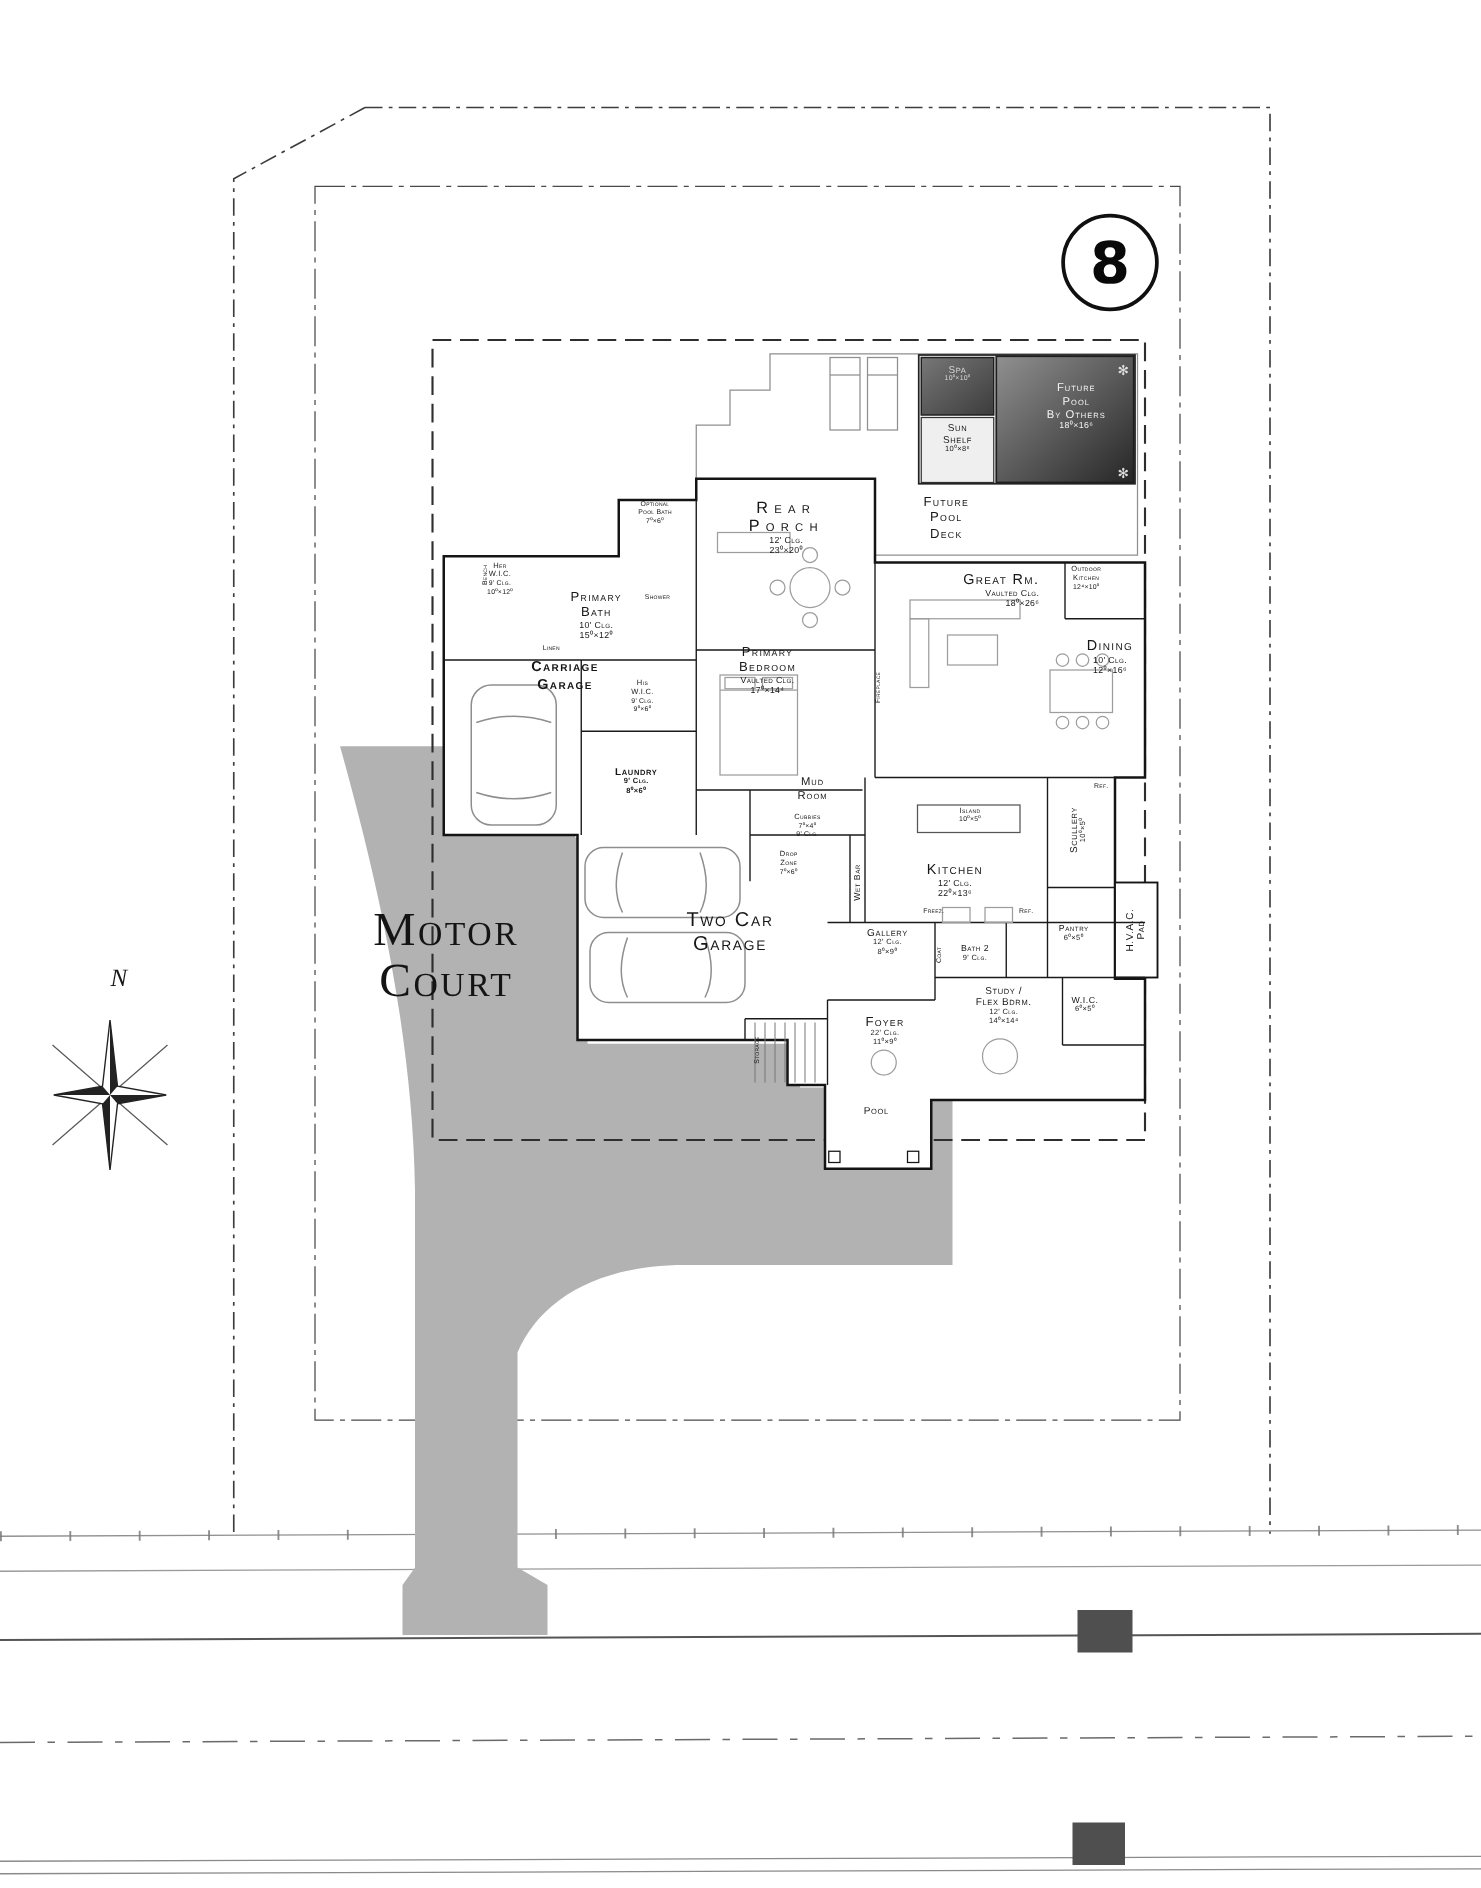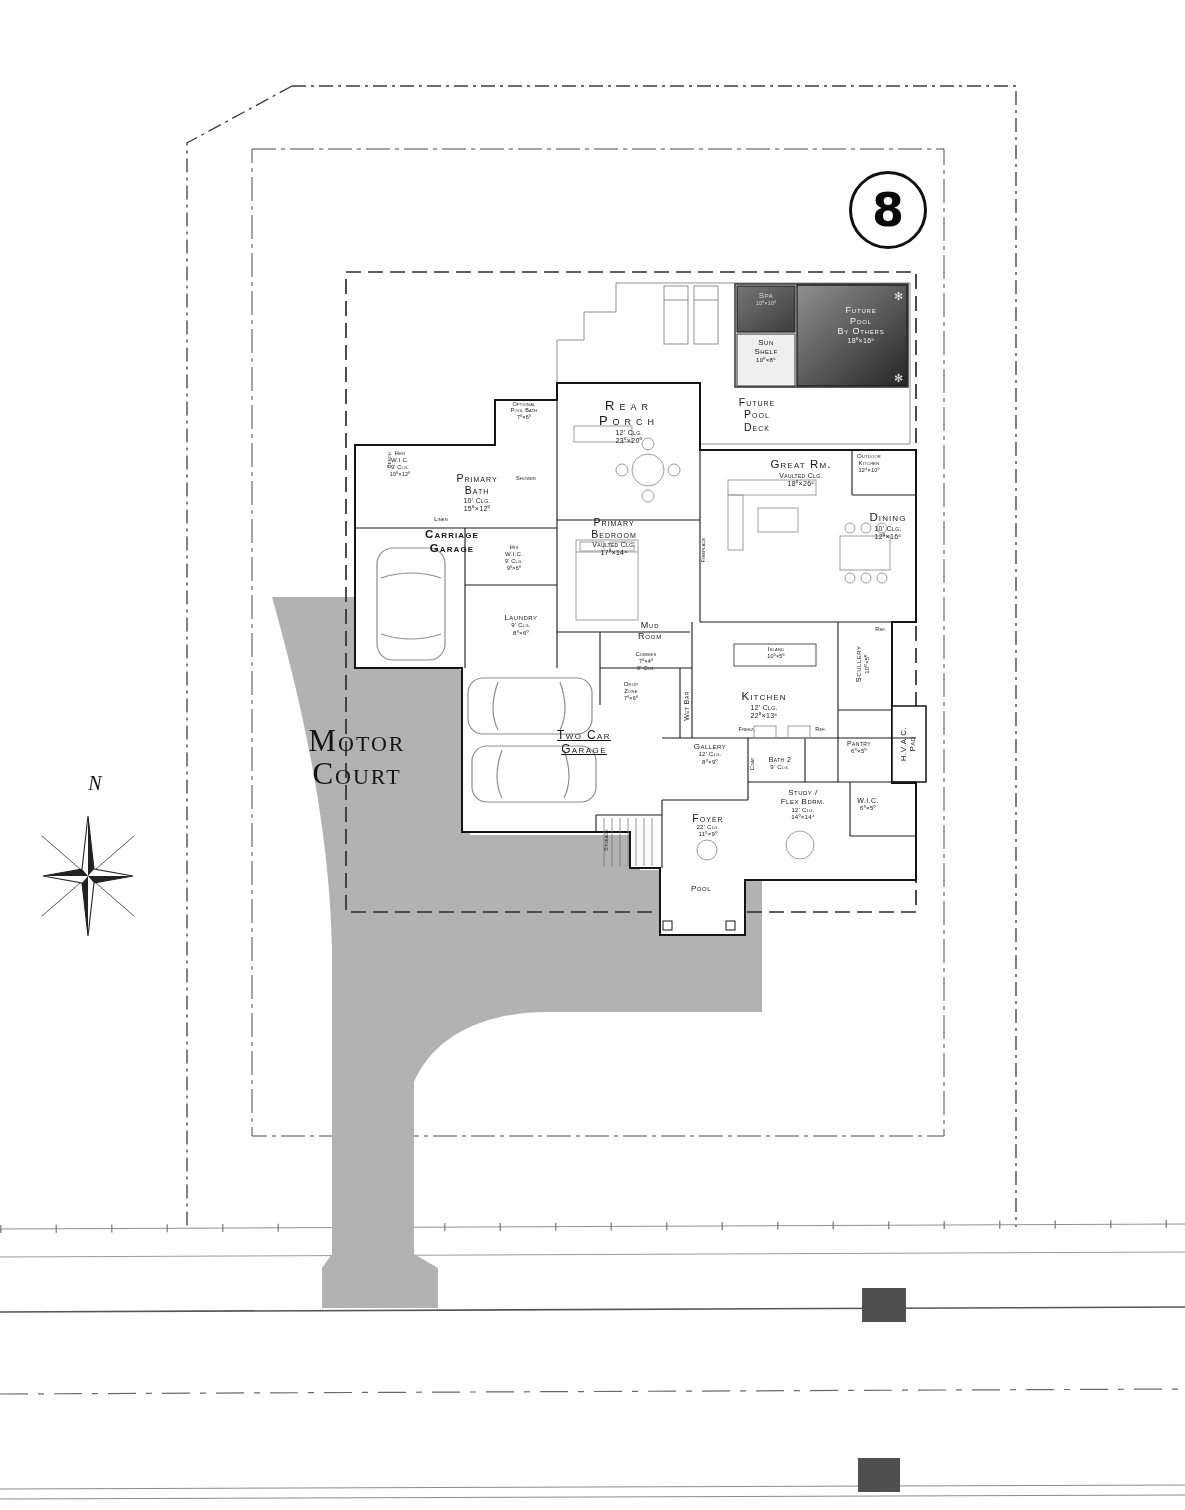--- a/index.html
+++ b/index.html
@@ -5,23 +5,23 @@
   html,body { margin:0; padding:0; background:#ffffff; }
   #canvas { position:relative; width:1185px; height:1510px; background:#fff; overflow:hidden;
             font-family:"Liberation Sans", sans-serif; }
   #plan { position:absolute; left:0; top:0; width:1185px; height:1510px; }
 
   
   .L  { position:absolute; transform:translateX(-50%); text-align:center; color:#161616;
         font-variant:small-caps; line-height:1.18; white-space:nowrap; z-index:5; }
   .Lr { position:absolute; transform:translate(-50%,-50%) rotate(-90deg); text-align:center; color:#161616;
         font-variant:small-caps; line-height:1.1; white-space:nowrap; z-index:5; }
-  .big { font-family:"Liberation Serif", serif; font-size:31px; letter-spacing:2px; color:#141414; line-height:1.08; }
+  .big { font-family:"Liberation Serif", serif; font-size:38px; letter-spacing:2px; color:#141414; line-height:1.08; }
   .n13 { font-size:13px; }
-  .n12 { font-size:12px; letter-spacing:1.4px;text-decoration:underline; }
+  .n12 { font-size:16px; letter-spacing:1.4px; }
   .n11 { font-size:11.5px; letter-spacing:1.1px; }
   .n10 { font-size:10.5px; letter-spacing:1px; }
   .n9  { font-size:9px;  letter-spacing:.8px; }
   .n8  { font-size:8px;  letter-spacing:.5px; }
   .n7  { font-size:7px;  letter-spacing:.4px; }
   .n6  { font-size:6px;  letter-spacing:.3px; }
   .n5  { font-size:5.5px; letter-spacing:.2px; }
   .s7 { font-size:7px; letter-spacing:.3px; }
   .s6 { font-size:6px; letter-spacing:.3px; }
   .s5 { font-size:5.5px; letter-spacing:.2px; }
@@ -33,31 +33,31 @@
                border:3px solid #101010; border-radius:50%; background:#fff;
                display:flex; align-items:center; justify-content:center;
                font-family:"DejaVu Sans", sans-serif; font-weight:bold; font-size:46px; color:#090909; z-index:6; }
 
   
   #lbl-n { left:95px; top:772px; font-family:"Liberation Serif",serif; font-style:italic; font-size:20px; }
   #lbl-motor-court   { left:357px; top:724px; }
   #lbl-guest-parking { left:480px; top:930px; }
   #lbl-rear-porch    { left:629px; top:398px; }
   #lbl-pool-deck     { left:757px; top:396px; }
-  #lbl-great-rm      { left:801px; top:458px; }
+  #lbl-great-rm      { left:801px; top:458px;text-align:right; }
   #lbl-outdoor-kitchen { left:869px; top:453px; }
   #lbl-dining        { left:888px; top:511px; }
   #lbl-opt-bath      { left:524px; top:401px; }
   #lbl-her-wic       { left:400px; top:450px; }
   #lbl-primary-bath  { left:477px; top:472px; }
   #lbl-shower        { left:526px; top:475px; }
   #lbl-carriage-garage { left:452px; top:528px;font-weight:bold; }
   #lbl-his-wic       { left:514px; top:544px; }
   #lbl-primary-bedroom { left:614px; top:516px; }
-  #lbl-laundry       { left:521px; top:613px; }
+  #lbl-laundry       { left:509px; top:613px;font-weight:bold; }
   #lbl-mud-room      { left:650px; top:620px; }
   #lbl-cubbies       { left:646px; top:651px; }
   #lbl-drop-zone     { left:631px; top:681px; }
   #lbl-wet-bar       { left:687px; top:706px; }
   #lbl-kitchen       { left:764px; top:690px; }
   #lbl-island        { left:776px; top:646px; }
   #lbl-scullery      { left:863px; top:664px; }
   #lbl-pantry        { left:859px; top:740px; }
   #lbl-hvac          { left:909px; top:744px; }
   #lbl-two-car-garage { left:584px; top:728px; }

